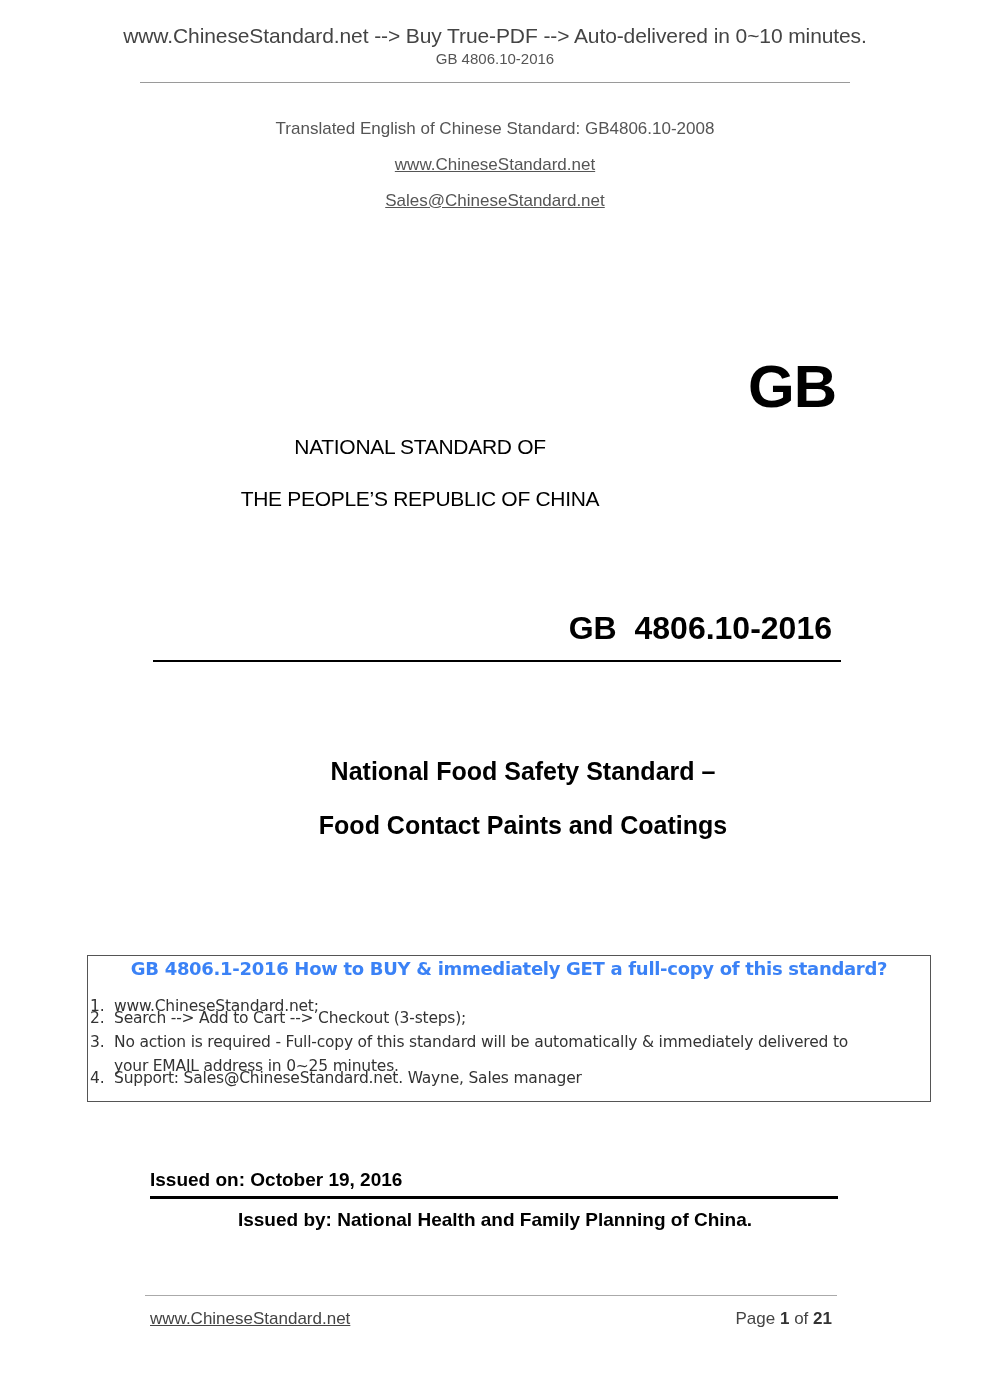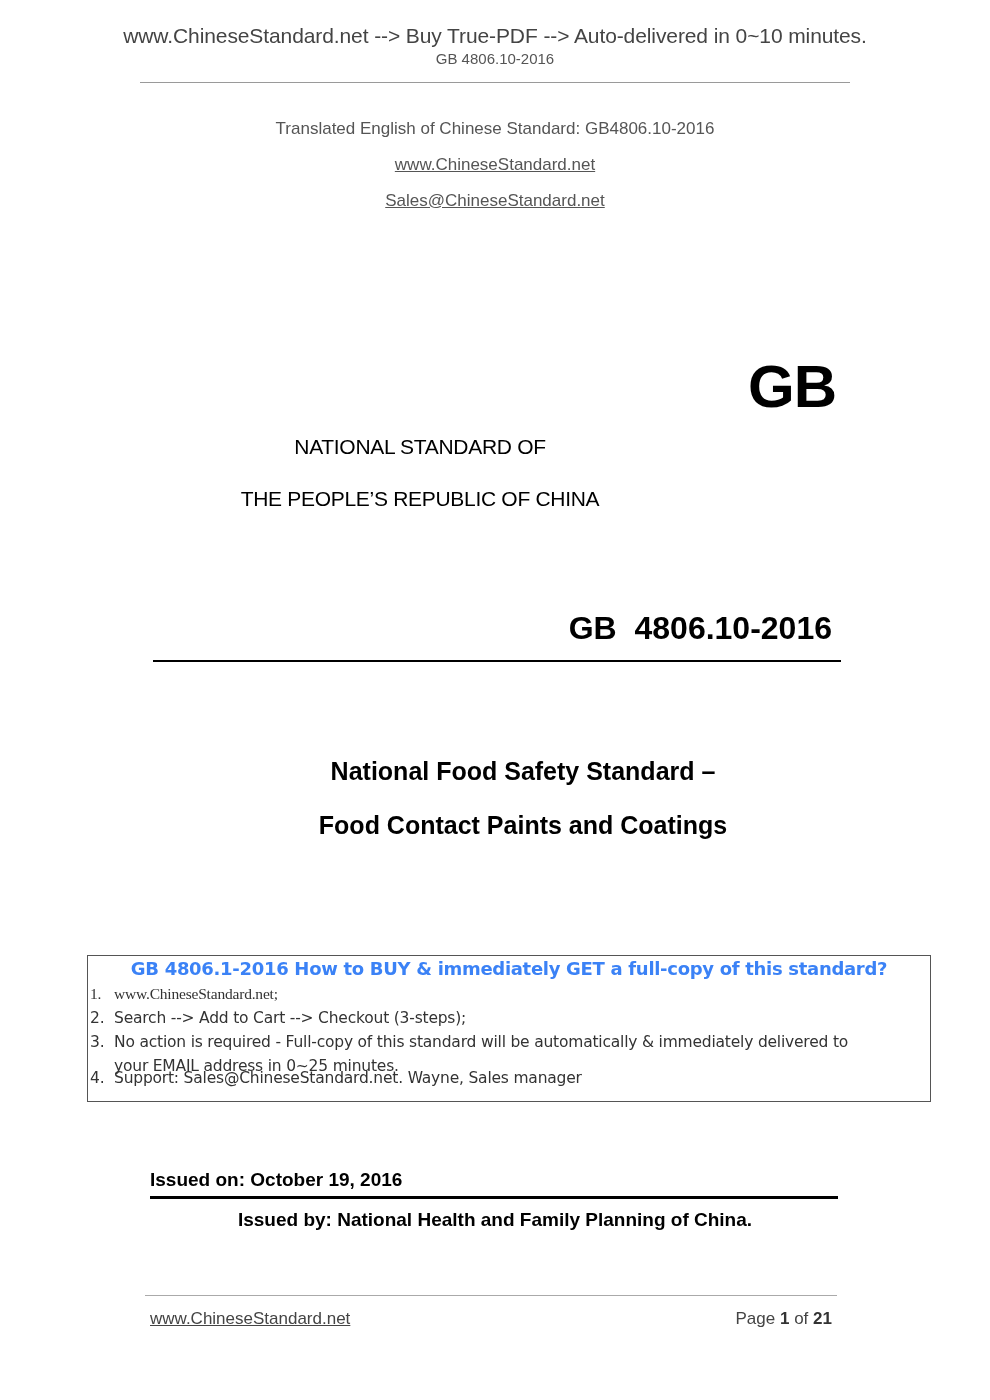--- a/index.html
+++ b/index.html
@@ -152,37 +152,37 @@
     }
     .footer-page b { color: #333; }
   </style>
 </head>
 <body>
 
 <div class="abs banner">www.ChineseStandard.net --&gt; Buy True-PDF --&gt; Auto-delivered in 0~10 minutes.</div>
 <div class="abs running-head">GB 4806.10-2016</div>
 <div class="abs header-rule"></div>
 
-<div class="abs sub-line" style="top:119px;">Translated English of Chinese Standard: GB4806.10-2016</div>
+<div class="abs sub-line" style="top:119px;">Translated English of Chinese Standard: GB4806.10-2008</div>
 <div class="abs sub-line link" style="top:155px;">www.ChineseStandard.net</div>
 <div class="abs sub-line link" style="top:191px;">Sales@ChineseStandard.net</div>
 
 <div class="abs gb-big">GB</div>
 <div class="abs nat-line" style="top:435px;">NATIONAL STANDARD OF</div>
 <div class="abs nat-line" style="top:487px;">THE PEOPLE’S REPUBLIC OF CHINA</div>
 
 <div class="abs std-number">GB  4806.10-2016</div>
 <div class="abs std-rule"></div>
 
 <div class="abs title-line" style="top:757px;">National Food Safety Standard –</div>
 <div class="abs title-line" style="top:811px;">Food Contact Paints and Coatings</div>
 
 <div class="abs buy-box">
   <div class="buy-title">GB 4806.1-2016 How to BUY &amp; immediately GET a full-copy of this standard?</div>
-  <div class="buy-item" style="top:29px;font-family:Liberation Serif, serif;">
+  <div class="buy-item" style="top:41px;">
     <span class="num">1.</span><span>www.ChineseStandard.net;</span>
   </div>
   <div class="buy-item" style="top:53px;">
     <span class="num">2.</span><span>Search --&gt; Add to Cart --&gt; Checkout (3-steps);</span>
   </div>
   <div class="buy-item" style="top:77px;">
     <span class="num">3.</span><span>No action is required  - Full-copy of this standard will be automatically &amp; immediately delivered to</span>
   </div>
   <div class="buy-item" style="top:101px;">
     <span class="num"></span><span>your EMAIL address in 0~25 minutes.</span>

